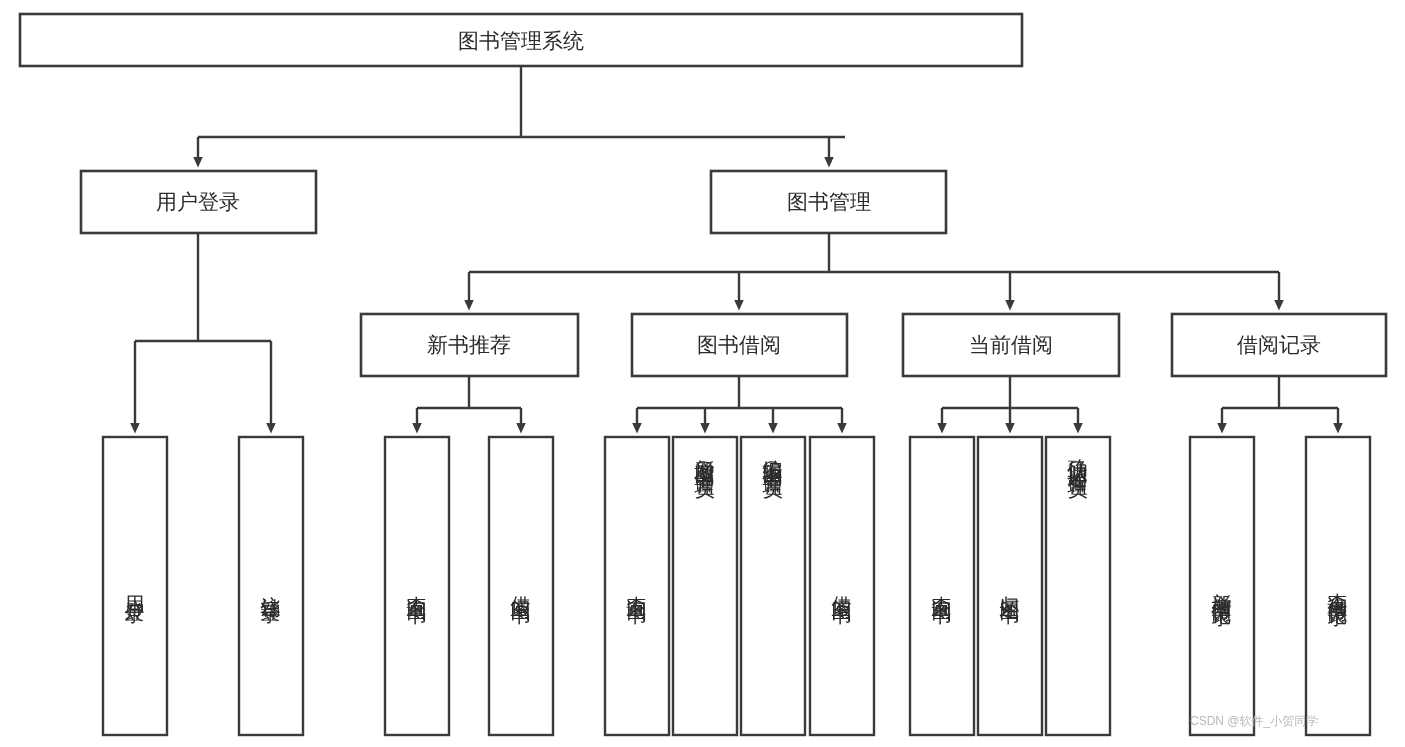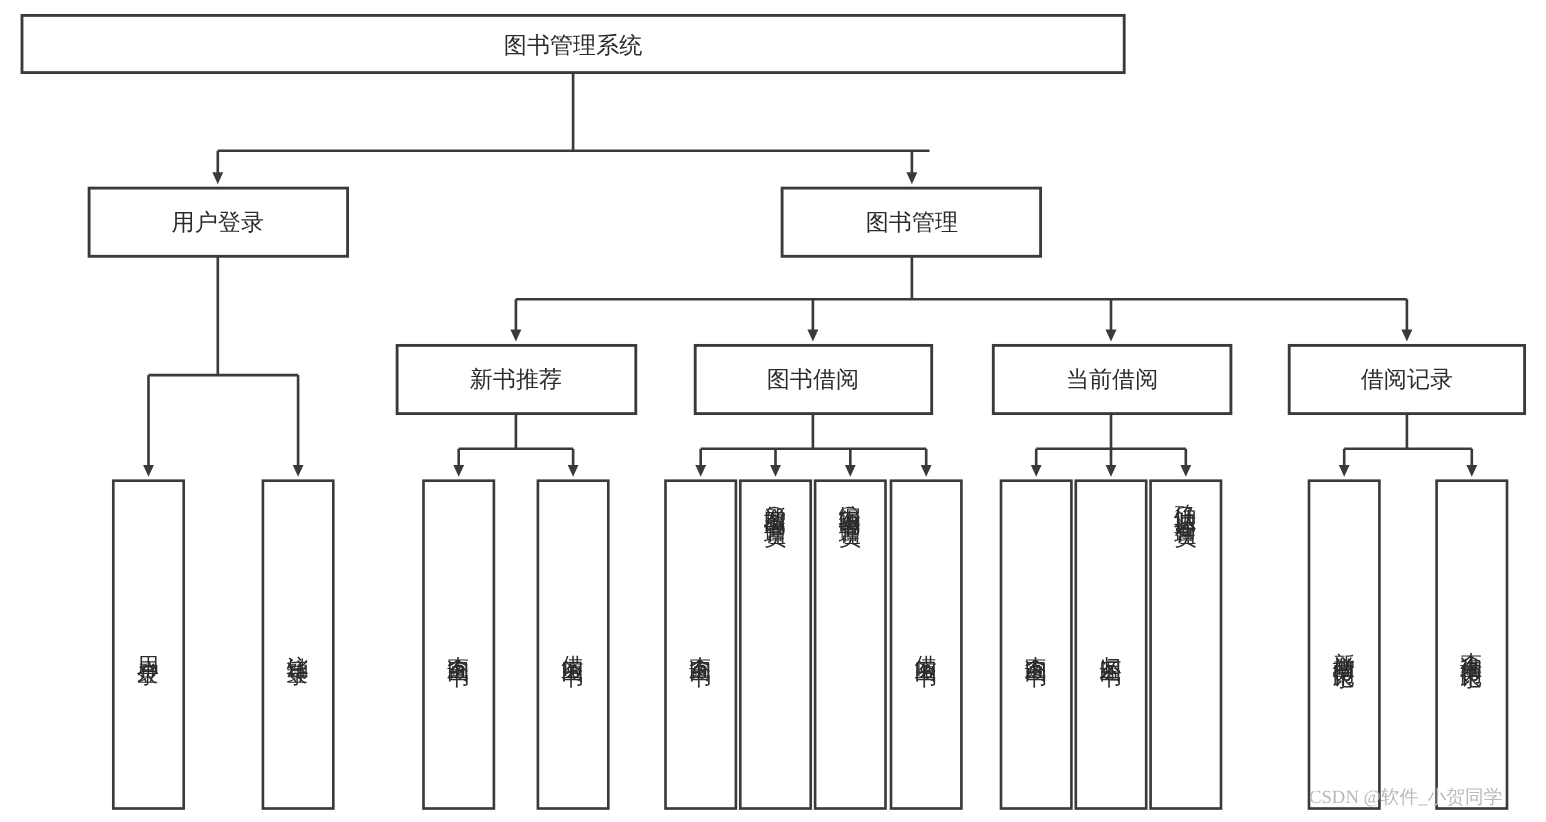--- a/index.html
+++ b/index.html
@@ -63,22 +63,22 @@
     letter-spacing: 3px;
     color: #2b2b2b;
     white-space: nowrap;
     pointer-events: none;
     text-align: center;
   }
   .watermark {
     position: absolute;
     left: 1190px;
     top: 713px;
-    font-family: Liberation Serif, serif;
-    font-size: 17px;
+    font-family: Liberation Sans, sans-serif;
+    font-size: 12px;
     color: #b9b9b9;
     white-space: nowrap;
   }
 </style>
 </head>
 <body>
 
 <div id="diagram-root">
 
   <svg id="tree-svg" viewBox="0 0 1405 747">

